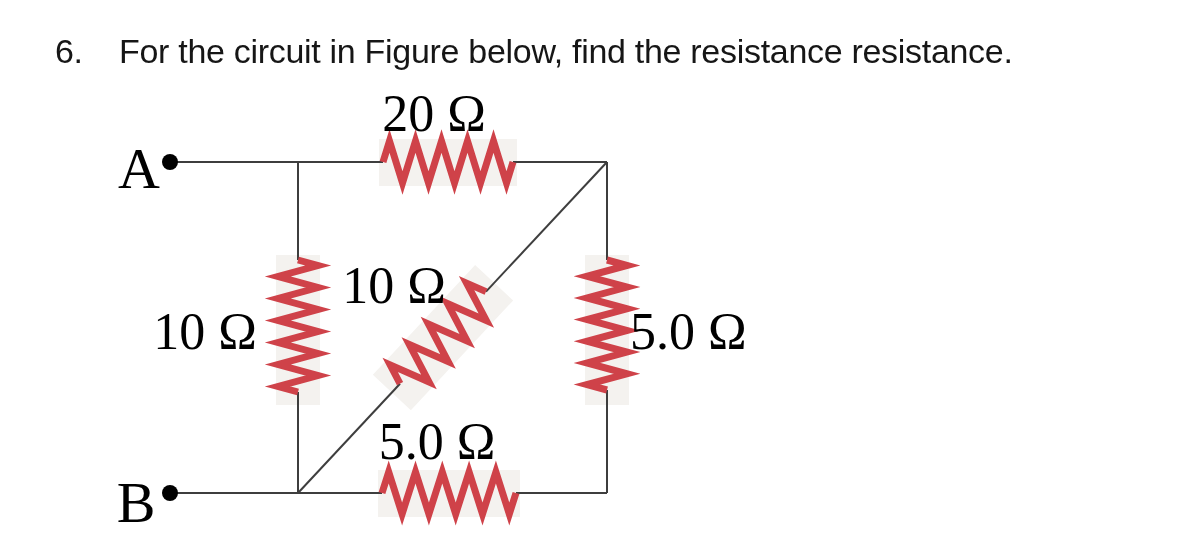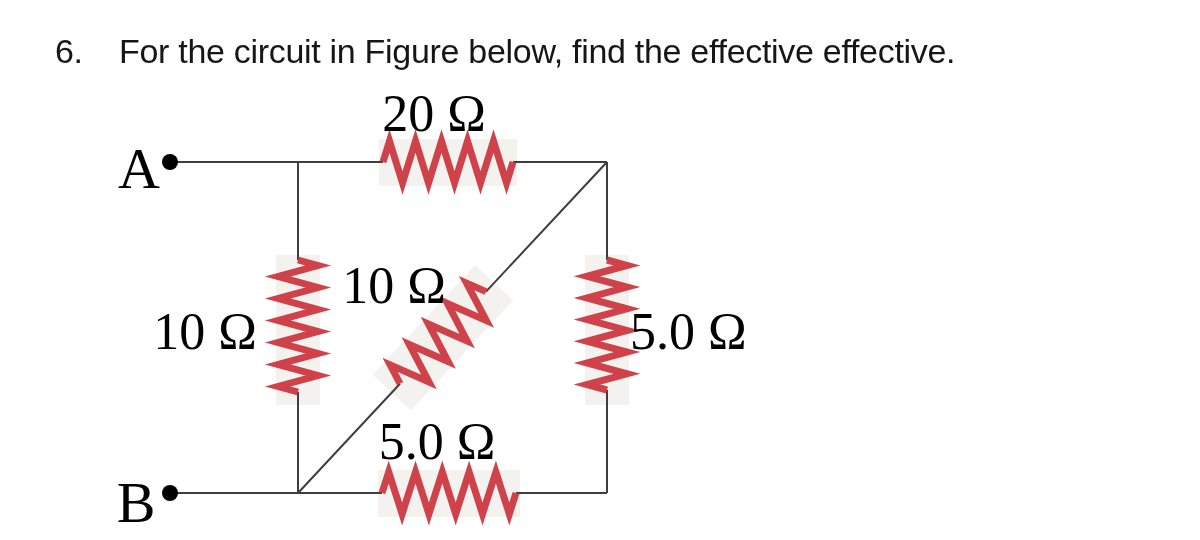--- a/index.html
+++ b/index.html
@@ -33,21 +33,21 @@
     font-size:58px;
   }
 </style>
 </head>
 <body>
 
 <div class="page">
 
   <div class="title">
     <span class="qnum">6.</span>
-    <span class="qtext">For the circuit in Figure below, find the effective effective.</span>
+    <span class="qtext">For the circuit in Figure below, find the resistance resistance.</span>
   </div>
 
   <svg class="circuit" width="1200" height="540" viewBox="0 0 1200 540" xmlns="http://www.w3.org/2000/svg">
 
     <g>
       <rect x="379" y="139" width="138" height="47" fill="#f4f2ef"></rect>
       <rect x="378" y="470" width="142" height="47" fill="#f4f2ef"></rect>
       <rect x="276" y="255" width="44" height="150" fill="#f4f2ef"></rect>
       <rect x="585" y="255" width="44" height="150" fill="#f4f2ef"></rect>
       <rect x="368" y="311.6" width="150" height="52" transform="rotate(-47 443 337.6)" fill="#f4f2ef"></rect>

